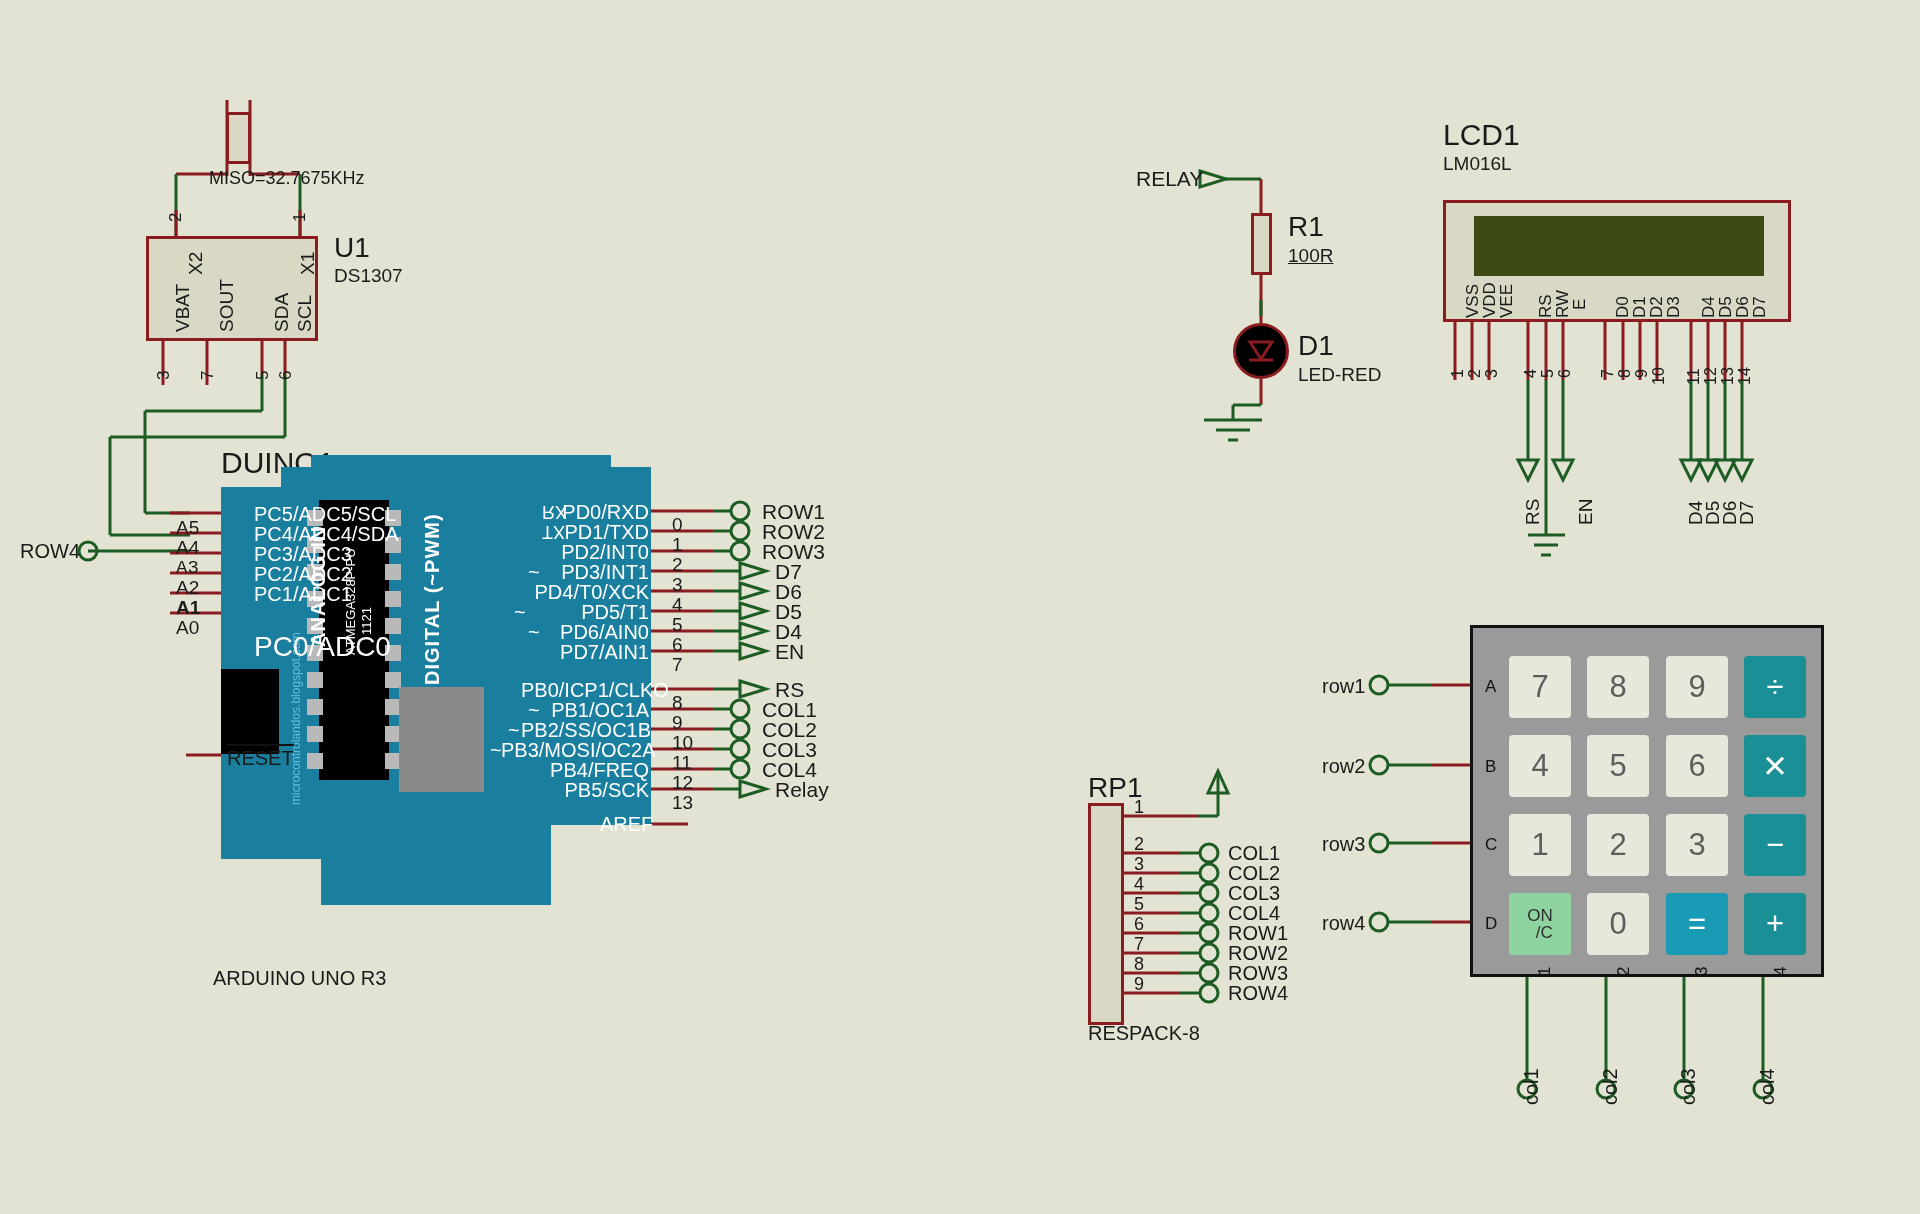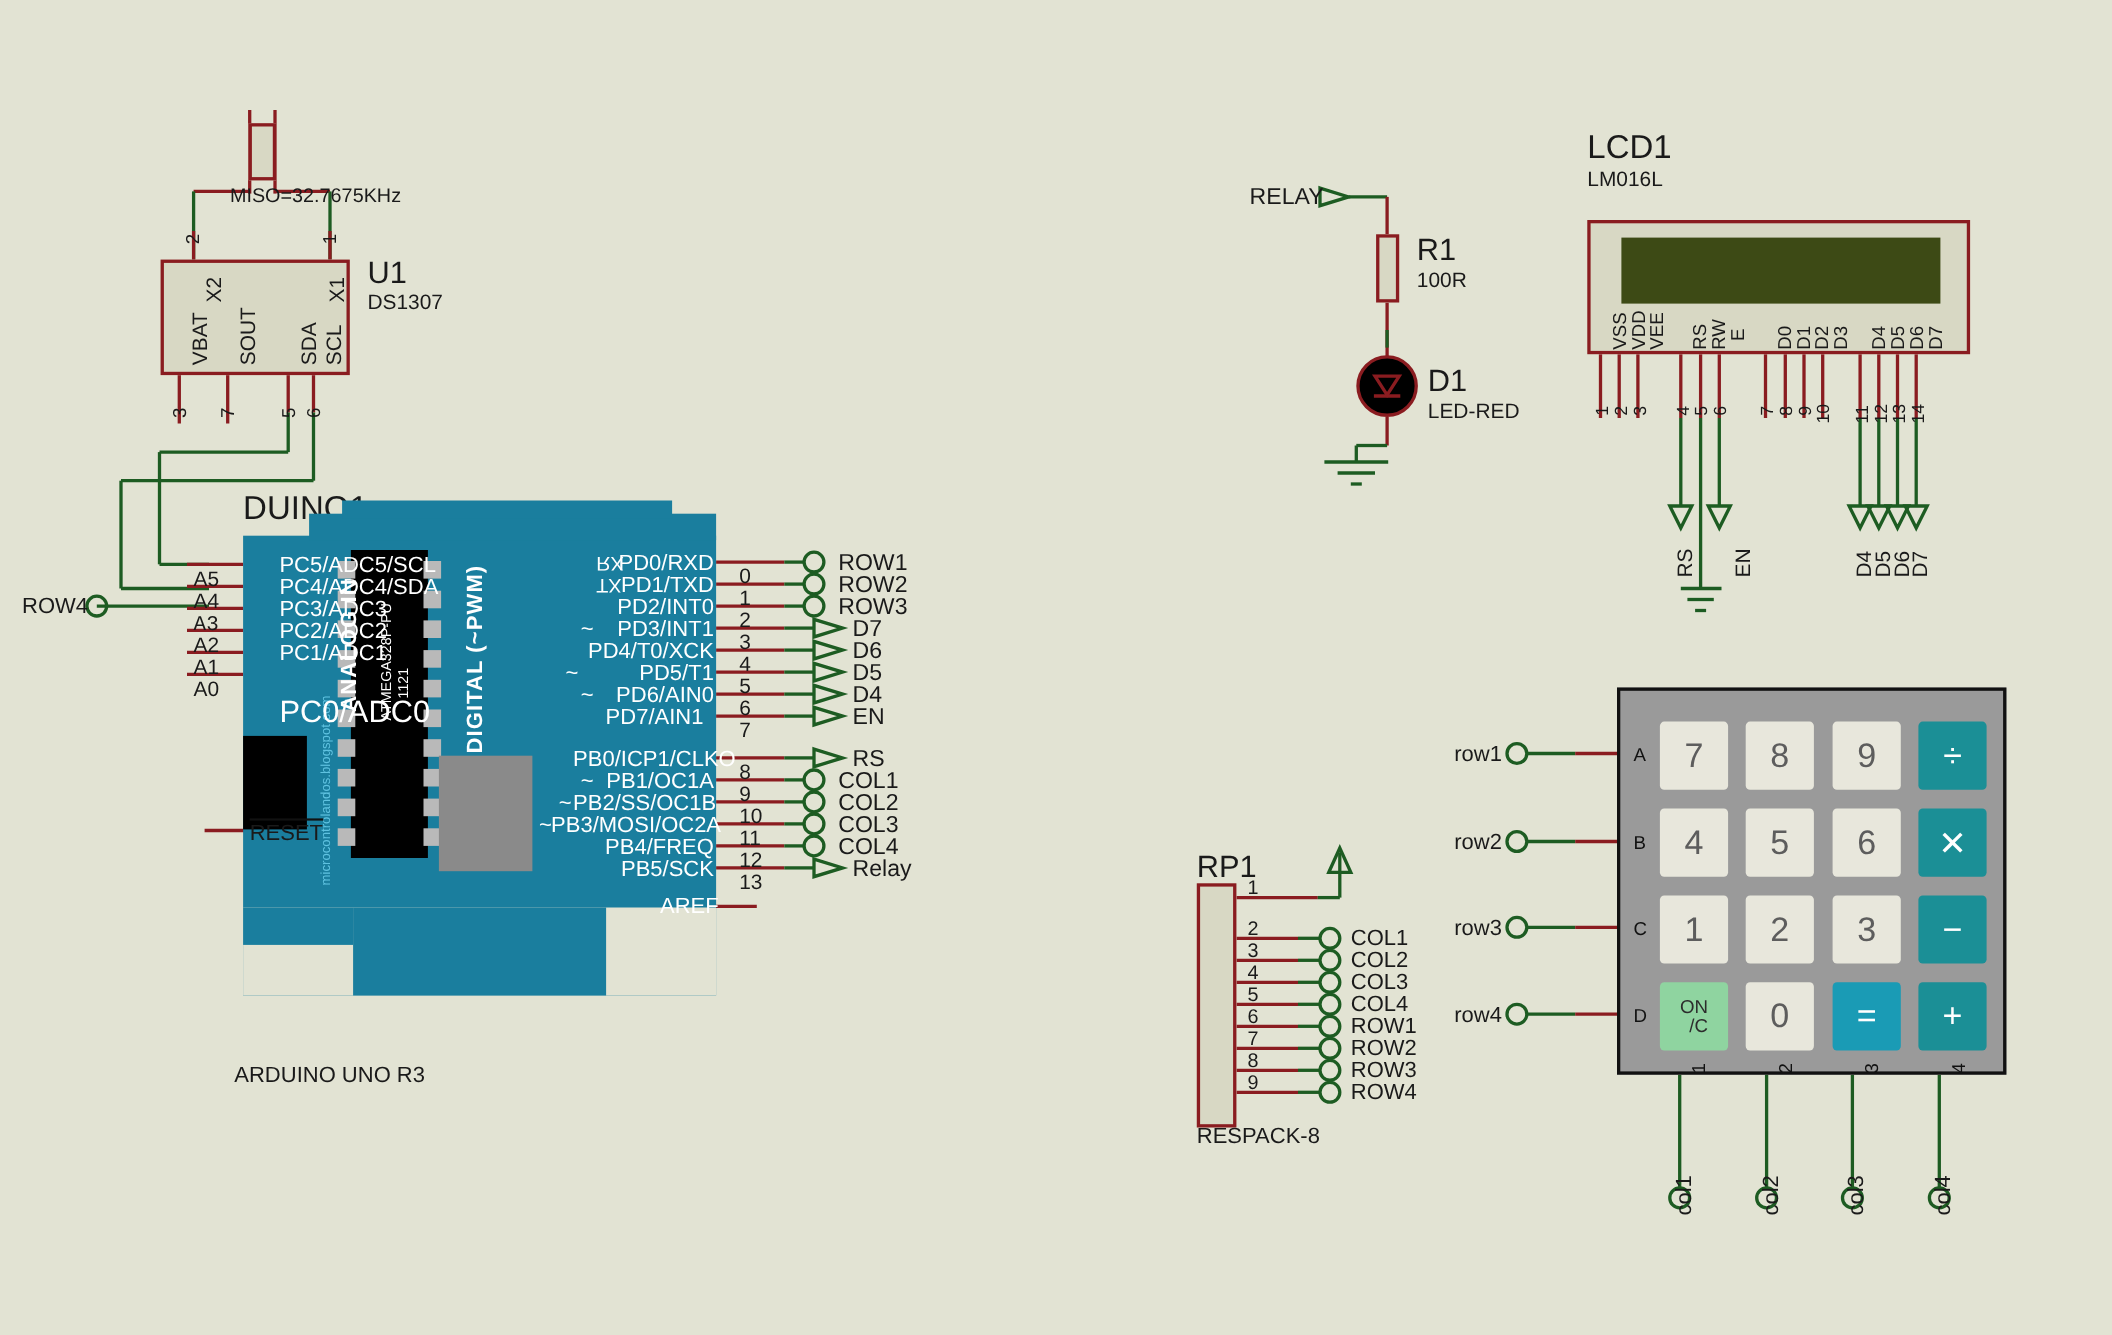--- a/index.html
+++ b/index.html
@@ -312,34 +312,34 @@
   <div class="whitetxt" style="left:254px;top:523px;font-size:20px;">PC4/ADC4/SDA</div>
   <div class="whitetxt" style="left:254px;top:543px;font-size:20px;">PC3/ADC3</div>
   <div class="whitetxt" style="left:254px;top:563px;font-size:20px;">PC2/ADC2</div>
   <div class="whitetxt" style="left:254px;top:583px;font-size:20px;">PC1/ADC1</div>
   <div class="whitetxt" style="left:254px;top:631px;font-size:28px;">PC0/ADC0</div>
 
   <div class="lbl" style="left:176px;top:517px;font-size:19px;">A5</div>
   <div class="lbl" style="left:176px;top:537px;font-size:19px;">A4</div>
   <div class="lbl" style="left:176px;top:557px;font-size:19px;font-family:Liberation Mono, monospace;">A3</div>
   <div class="lbl" style="left:176px;top:577px;font-size:19px;text-align:right;">A2</div>
-  <div class="lbl" style="left:176px;top:597px;font-size:19px;">A1</div>
+  <div class="lbl" style="left:176px;top:597px;font-size:19px;font-weight:bold;">A1</div>
   <div class="lbl" style="left:176px;top:617px;font-size:19px;">A0</div>
 
   <div class="lbl" style="left:227px;top:744px;font-size:20px;border-top:2px solid #111;padding-top:1px;">RESET</div>
   <div class="whitetxt" style="left:600px;top:813px;font-size:20px;">AREF</div>
 
   <div class="whitetxt" style="left:551px;top:501px;font-size:20px;width:98px;text-align:right;">PD0/RXD</div>
   <div class="whitetxt" style="left:551px;top:521px;font-size:20px;width:98px;text-align:right;">PD1/TXD</div>
   <div class="whitetxt" style="left:551px;top:541px;font-size:20px;width:98px;text-align:right;">PD2/INT0</div>
   <div class="whitetxt" style="left:551px;top:561px;font-size:20px;width:98px;text-align:right;">PD3/INT1</div>
   <div class="whitetxt" style="left:531px;top:581px;font-size:20px;width:118px;text-align:right;">PD4/T0/XCK</div>
   <div class="whitetxt" style="left:551px;top:601px;font-size:20px;width:98px;text-align:right;">PD5/T1</div>
   <div class="whitetxt" style="left:541px;top:621px;font-size:20px;width:108px;text-align:right;">PD6/AIN0</div>
-  <div class="whitetxt" style="left:541px;top:641px;font-size:20px;width:108px;text-align:center;">PD7/AIN1</div>
+  <div class="whitetxt" style="left:541px;top:641px;font-size:20px;width:108px;text-align:right;">PD7/AIN1</div>
 
   <div class="whitetxt" style="left:528px;top:561px;font-size:20px;">~</div>
   <div class="whitetxt" style="left:514px;top:601px;font-size:20px;">~</div>
   <div class="whitetxt" style="left:528px;top:621px;font-size:20px;">~</div>
 
   <div class="whitetxt" style="left:542px;top:501px;font-size:18px;transform:scaleY(-1);">RX</div>
   <div class="whitetxt" style="left:542px;top:521px;font-size:18px;transform:scaleY(-1);">TX</div>
 
   <div class="lbl" style="left:672px;top:514px;font-size:19px;">0</div>
   <div class="lbl" style="left:672px;top:534px;font-size:19px;">1</div>
@@ -381,21 +381,21 @@
   <div class="lbl" style="left:762px;top:718px;font-size:21px;">COL2</div>
   <div class="lbl" style="left:762px;top:738px;font-size:21px;">COL3</div>
   <div class="lbl" style="left:762px;top:758px;font-size:21px;">COL4</div>
   <div class="lbl" style="left:775px;top:778px;font-size:21px;">Relay</div>
 
   <div class="lbl" style="left:213px;top:967px;font-size:20px;">ARDUINO UNO R3</div>
 
   <div class="lbl" style="left:1136px;top:167px;font-size:21px;">RELAY</div>
   <div id="r1"></div>
   <div class="lbl" style="left:1288px;top:211px;font-size:28px;">R1</div>
-  <div class="lbl" style="left:1288px;top:245px;font-size:19px;">100R</div>
+  <div class="lbl" style="left:1288px;top:245px;font-size:19px;text-decoration:underline;">100R</div>
   <div id="d1">
     <svg width="50" height="50" viewBox="0 0 50 50">
       <polygon points="14,16 36,16 25,33" fill="none" stroke="#8a1c20" stroke-width="3"></polygon>
       <line x1="13" y1="34" x2="37" y2="34" stroke="#8a1c20" stroke-width="3"></line>
     </svg>
   </div>
   <div class="lbl" style="left:1298px;top:330px;font-size:28px;">D1</div>
   <div class="lbl" style="left:1298px;top:364px;font-size:19px;">LED-RED</div>
 
   <div class="lbl" style="left:1443px;top:118px;font-size:30px;">LCD1</div>

